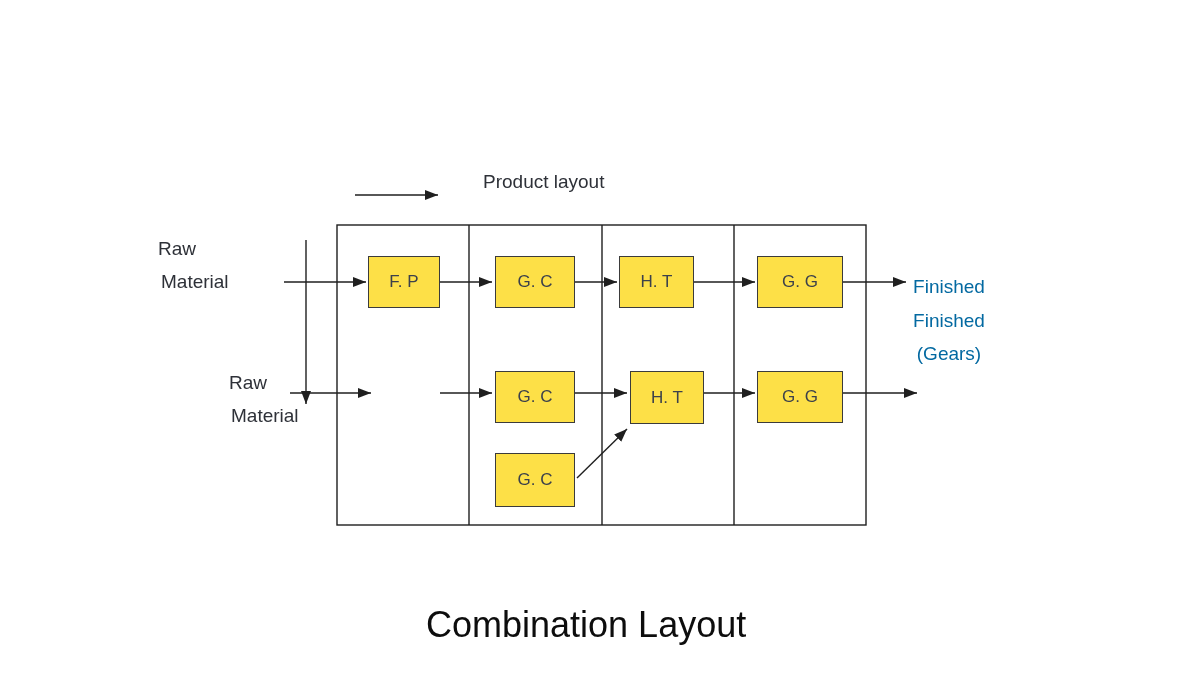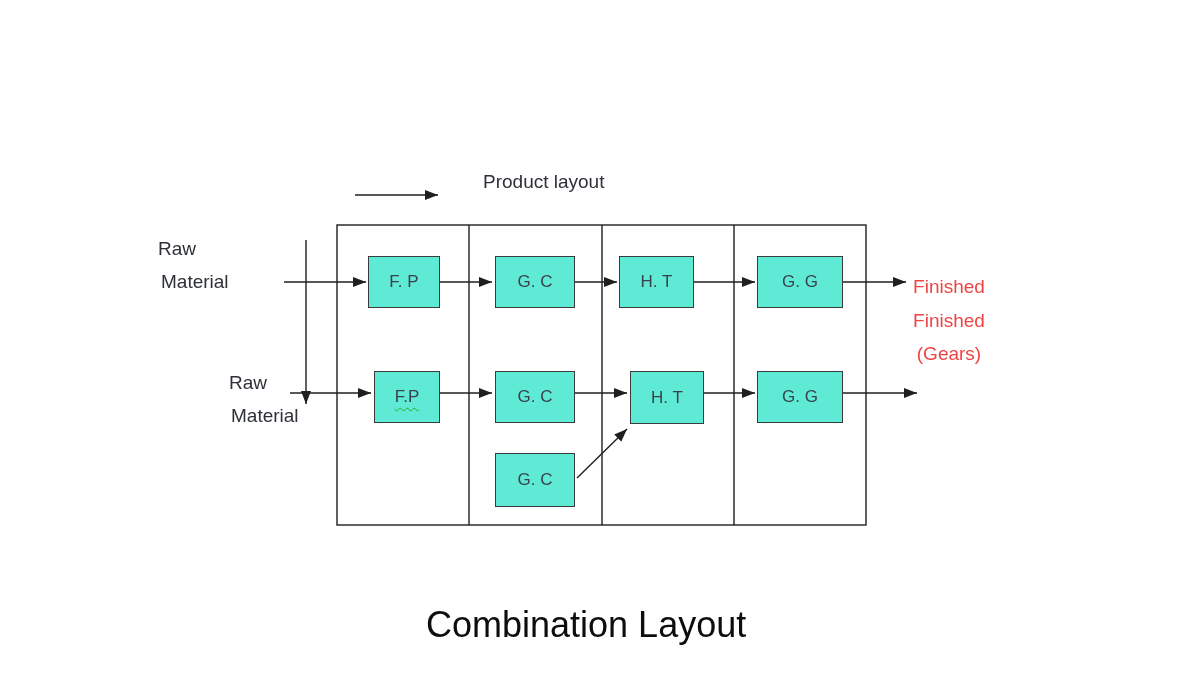--- a/index.html
+++ b/index.html
@@ -4,39 +4,39 @@
 <style>
   html,body{margin:0;padding:0;background:#ffffff;}
   .canvas{
     position:relative;width:1200px;height:675px;background:#ffffff;
     font-family:"Liberation Sans",sans-serif;overflow:hidden;
   }
   .wires{position:absolute;left:0;top:0;width:1200px;height:675px;}
   .grid-shape{fill:none;stroke:#1f1f1f;stroke-width:1.4;}
   .arrow-line{stroke:#1f1f1f;stroke-width:1.4;fill:none;}
   .pbox{
-    position:absolute;border:1.5px solid #3b3b3b;background:#5eead4;
+    position:absolute;border:1.5px solid #3b3b3b;background:#fde047;
     display:flex;align-items:center;justify-content:center;box-sizing:border-box;
   }
   .pbox-label{font-size:17px;color:#3c414b;white-space:pre;}
   .misspelled{
     text-decoration-line:underline;
     text-decoration-style:wavy;
     text-decoration-color:#2eae2e;
     text-decoration-thickness:1px;
     text-underline-offset:5px;
   }
   .txt{position:absolute;font-size:19px;color:#2e3138;white-space:nowrap;}
   .legend-label{left:483px;top:171px;}
   .raw1-l1{left:158px;top:238px;}
   .raw1-l2{left:161px;top:271px;}
   .raw2-l1{left:229px;top:372px;}
   .raw2-l2{left:231px;top:405px;}
   .out-block{position:absolute;left:901px;top:270px;width:96px;text-align:center;}
-  .out-line{font-size:19px;color:#ef4444;line-height:33.5px;}
+  .out-line{font-size:19px;color:#0369a1;line-height:33.5px;}
   .slide-title{
     position:absolute;left:426px;top:604px;font-size:36px;color:#0d0d0d;
     white-space:nowrap;
   }
 </style>
 </head>
 <body>
 
 <div class="canvas">
 
@@ -88,23 +88,20 @@
   <div class="pbox" style="left:495px;top:256px;width:80px;height:52px">
     <span class="pbox-label">G. C</span>
   </div>
   <div class="pbox" style="left:619px;top:256px;width:75px;height:52px">
     <span class="pbox-label">H. T</span>
   </div>
   <div class="pbox" style="left:757px;top:256px;width:86px;height:52px">
     <span class="pbox-label">G. G</span>
   </div>
 
-  <div class="pbox" style="left:374px;top:371px;width:66px;height:52px">
-    <span class="pbox-label misspelled">F.P</span>
-  </div>
   <div class="pbox" style="left:495px;top:371px;width:80px;height:52px">
     <span class="pbox-label">G. C</span>
   </div>
   <div class="pbox" style="left:630px;top:371px;width:74px;height:53px">
     <span class="pbox-label">H. T</span>
   </div>
   <div class="pbox" style="left:757px;top:371px;width:86px;height:52px">
     <span class="pbox-label">G. G</span>
   </div>
 

